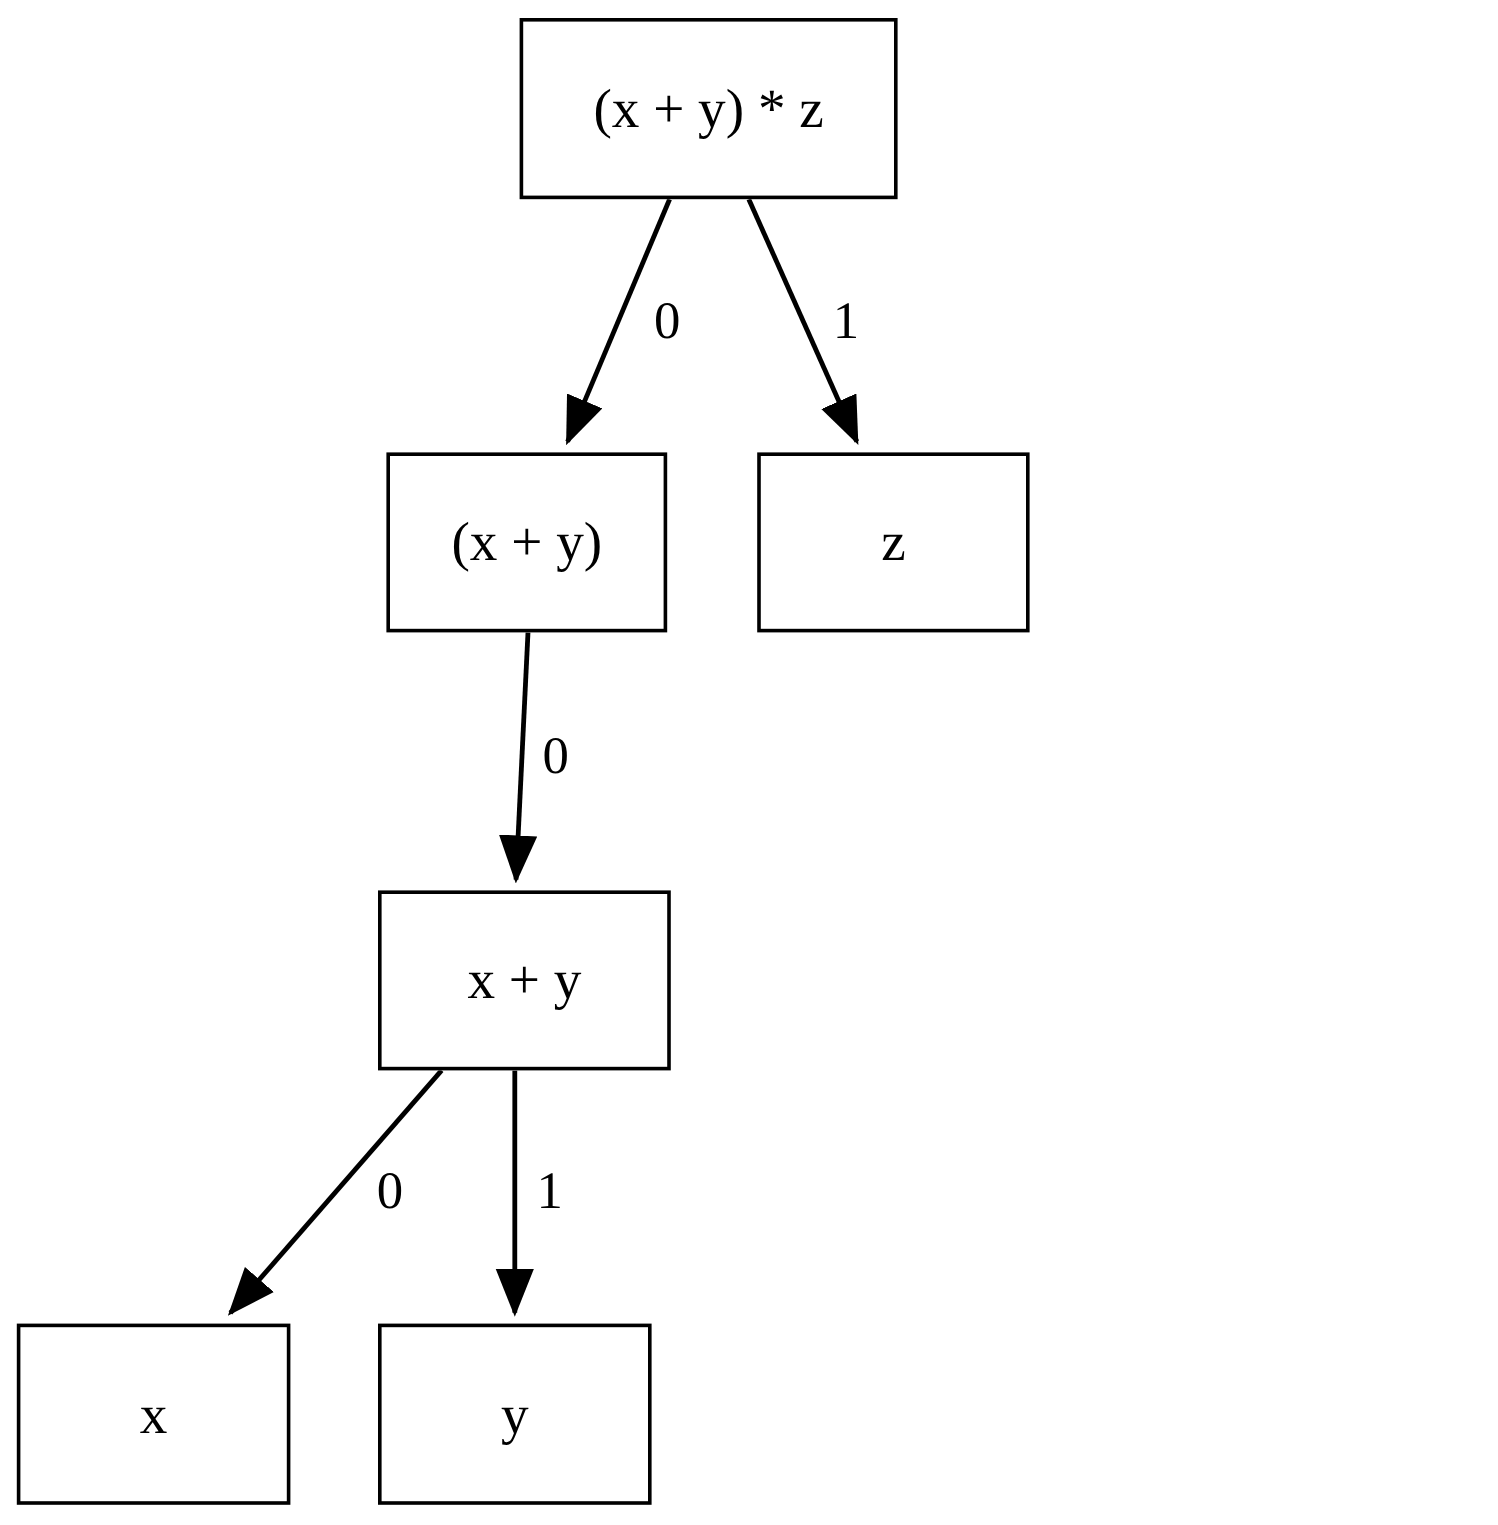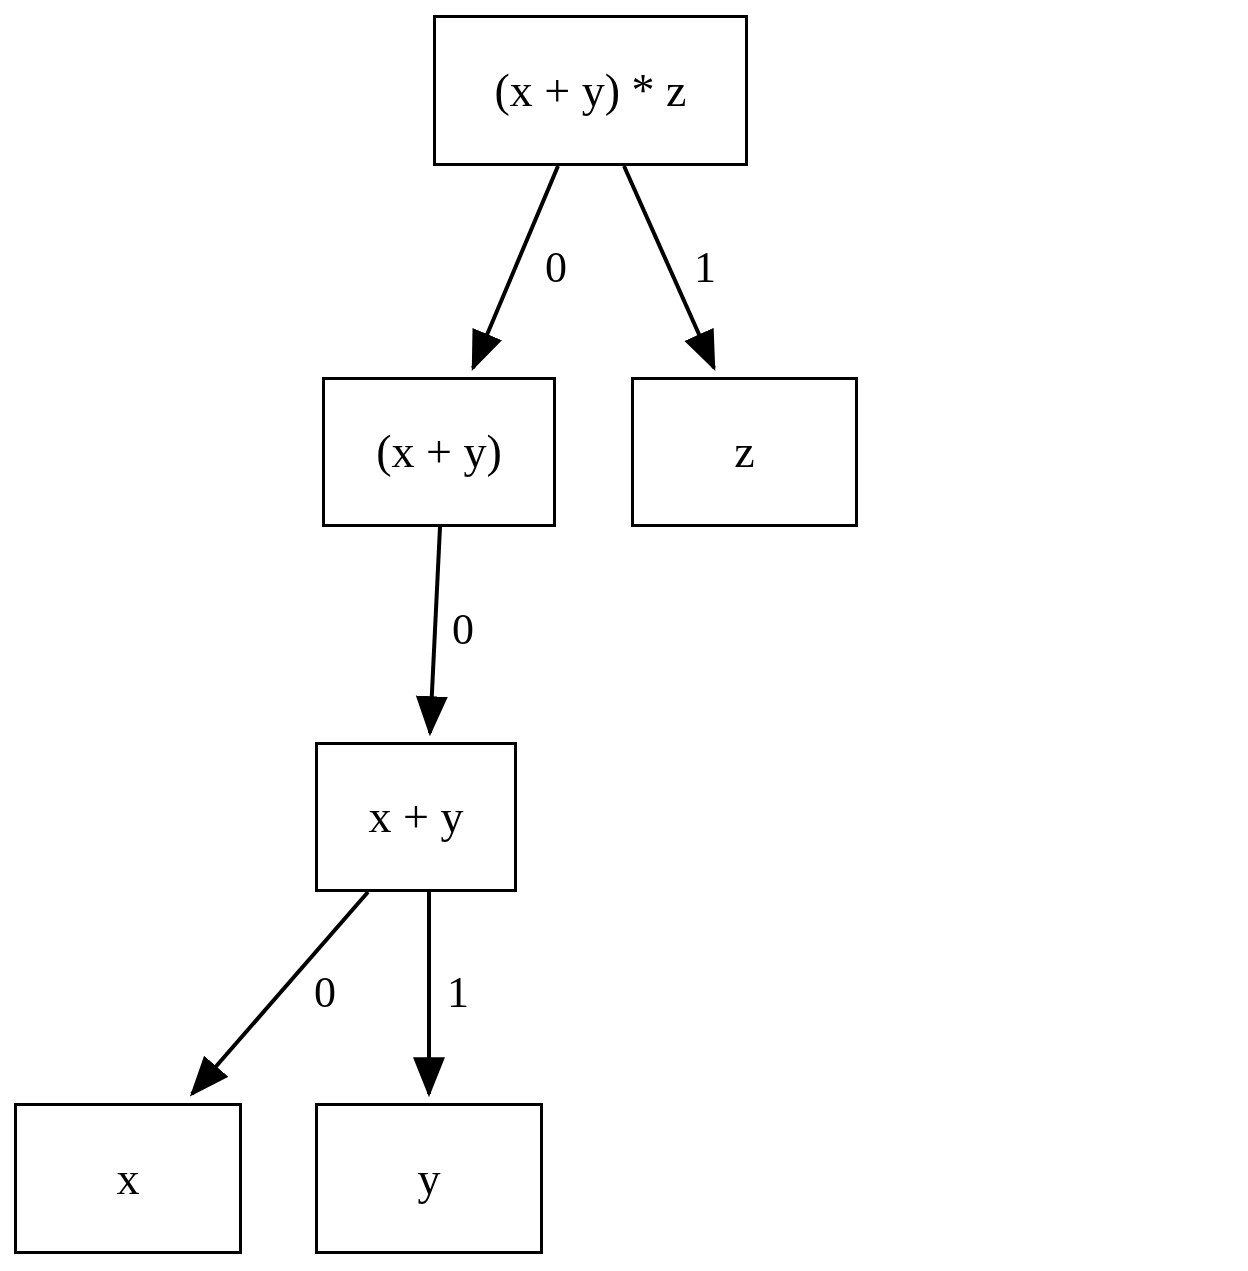--- a/index.html
+++ b/index.html
@@ -76,21 +76,21 @@
   </div>
 
   <div class="node" style="left: 433px; top: 15px; width: 315px; height: 151px; border-color: rgb(0, 0, 0);">
     <span class="node-label">(x + y) * z</span>
   </div>
 
   <div class="node" style="left: 631px; top: 377px; width: 227px; height: 150px; border-color: rgb(0, 0, 0);">
     <span class="node-label">z</span>
   </div>
 
-  <div class="node" style="left: 315px; top: 742px; width: 202px; height: 150px; border-color: rgb(0, 0, 0);">
+  <div class="node" style="left: 315px; top: 742px; width: 244px; height: 150px; border-color: rgb(0, 0, 0);">
     <span class="node-label">x + y</span>
   </div>
 
   <div class="node" style="left: 14px; top: 1103px; width: 228px; height: 151px; border-color: rgb(0, 0, 0);">
     <span class="node-label">x</span>
   </div>
 
   <div class="node" style="left: 315px; top: 1103px; width: 228px; height: 151px; border-color: rgb(0, 0, 0);">
     <span class="node-label">y</span>
   </div>

